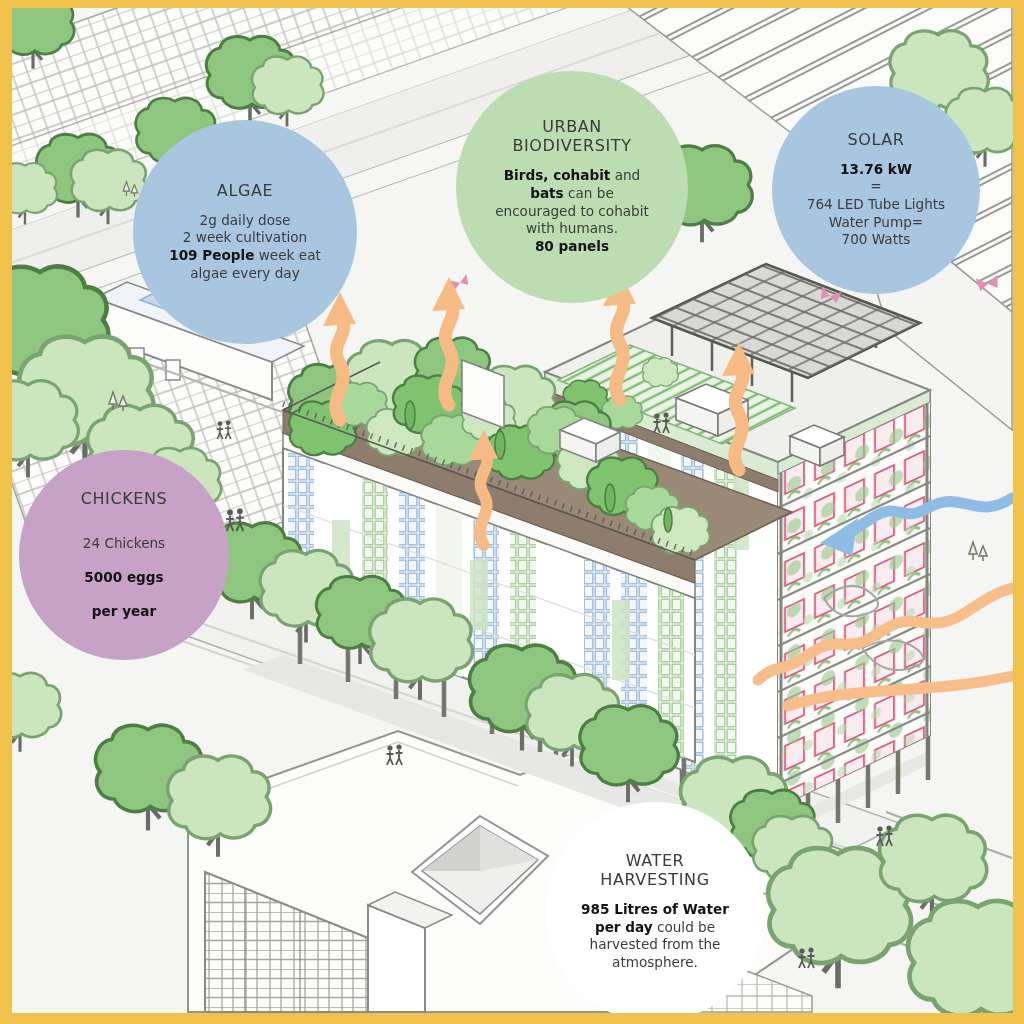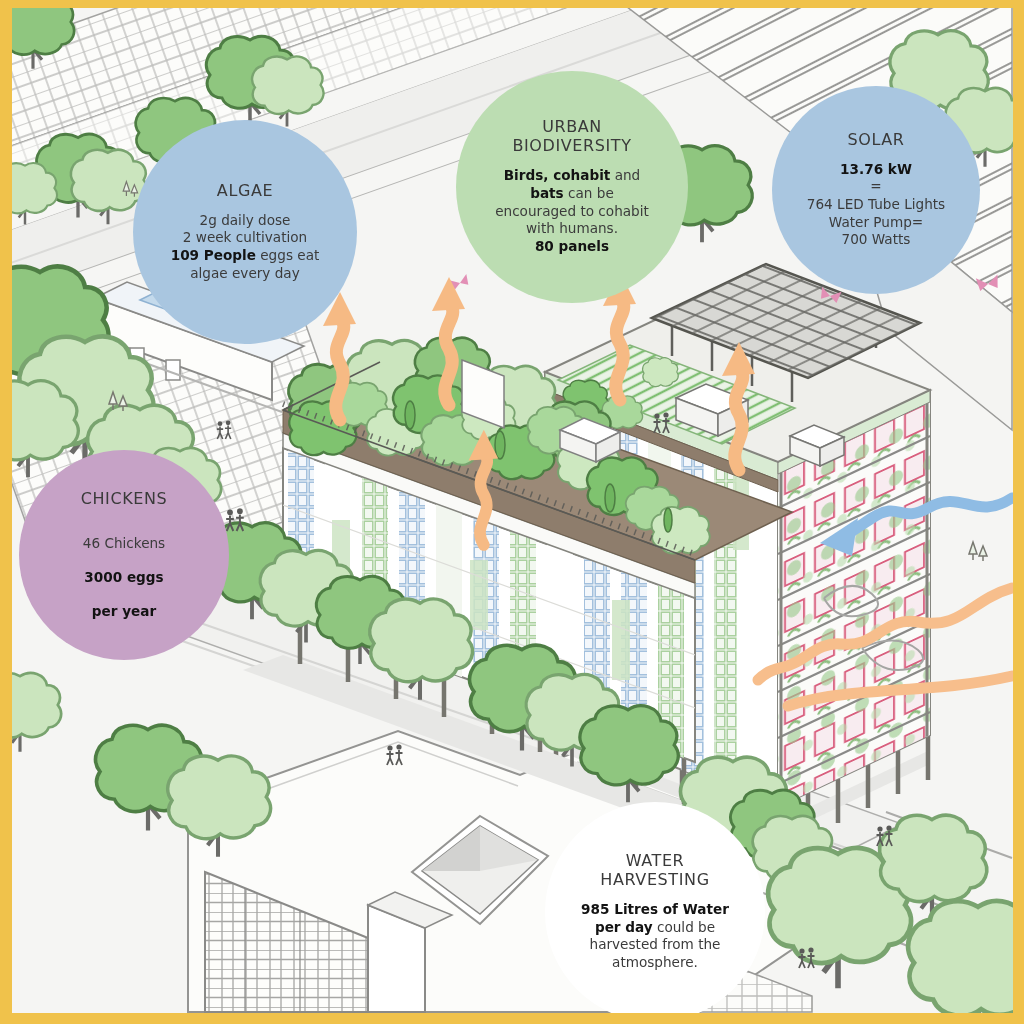--- a/index.html
+++ b/index.html
@@ -342,21 +342,21 @@
   <g>
     <path d="M1012,588 C970,600 962,630 918,622 C884,616 876,648 842,644 C816,641 804,664 780,668 C770,670 762,676 758,680" stroke="#F7BE8C" stroke-width="11" fill="none" stroke-linecap="round"></path>
     <path d="M1012,676 C950,690 900,688 848,694 C820,697 800,702 788,706" stroke="#F7BE8C" stroke-width="11" fill="none" stroke-linecap="round"></path>
   </g>
 </svg>
 
 <div class="bubble" id="b-algae" style="background: rgb(169, 198, 224);">
   <div class="b-title">ALGAE</div>
   <div class="bl"><span>2g daily dose</span></div>
   <div class="bl"><span>2 week cultivation</span></div>
-  <div class="bl sp"><b>109 People</b><span> eggs eat</span></div>
+  <div class="bl sp"><b>109 People</b><span> week eat</span></div>
   <div class="bl"><span>algae every day</span></div>
 </div>
 
 <div class="bubble" id="b-bio" style="background: rgb(188, 221, 178);">
   <div class="b-title">
     <div>URBAN</div>
     <div>BIODIVERSITY</div>
   </div>
   <div class="bl"><b>Birds, cohabit</b><span> and</span></div>
   <div class="bl"><b>bats</b><span> can be</span></div>
@@ -369,22 +369,22 @@
   <div class="b-title">SOLAR</div>
   <div class="bl"><b>13.76 kW</b></div>
   <div class="bl"><span>=</span></div>
   <div class="bl"><span>764 LED Tube Lights</span></div>
   <div class="bl sp"><span>Water Pump=</span></div>
   <div class="bl"><span>700 Watts</span></div>
 </div>
 
 <div class="bubble" id="b-chick" style="background: rgb(198, 162, 198);">
   <div class="b-title">CHICKENS</div>
-  <div class="bl"><span>46 Chickens</span></div>
-  <div class="bl sp"><b>3000 eggs</b></div>
+  <div class="bl"><span>24 Chickens</span></div>
+  <div class="bl sp"><b>5000 eggs</b></div>
   <div class="bl"><b>per year</b></div>
 </div>
 
 <div class="bubble" id="b-water" style="background: #ffffff;">
   <div class="b-title">
     <div>WATER</div>
     <div>HARVESTING</div>
   </div>
   <div class="bl"><b>985 Litres of Water</b></div>
   <div class="bl"><b>per day</b><span> could be</span></div>

